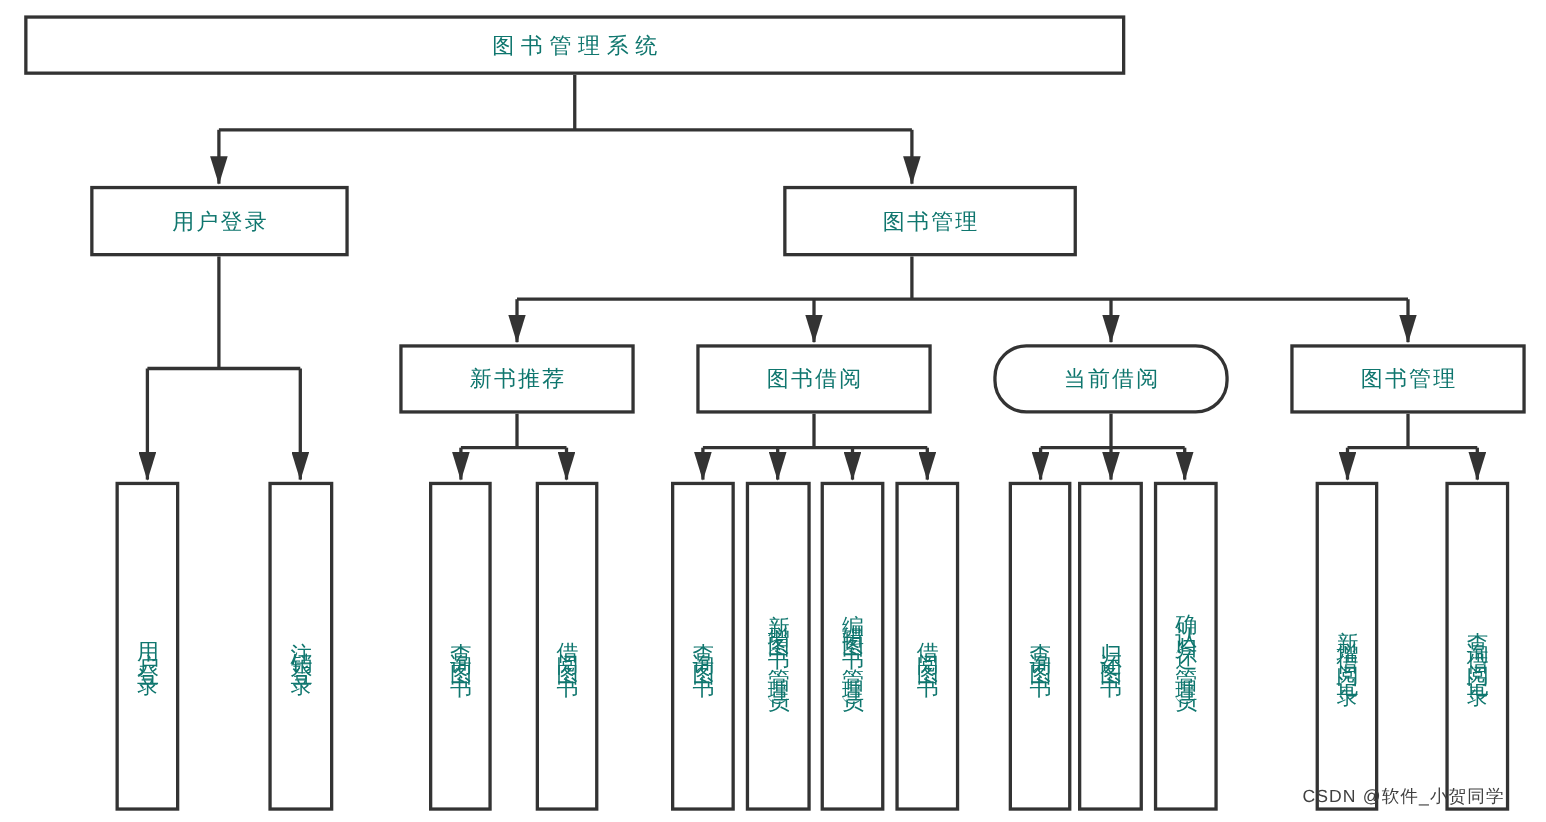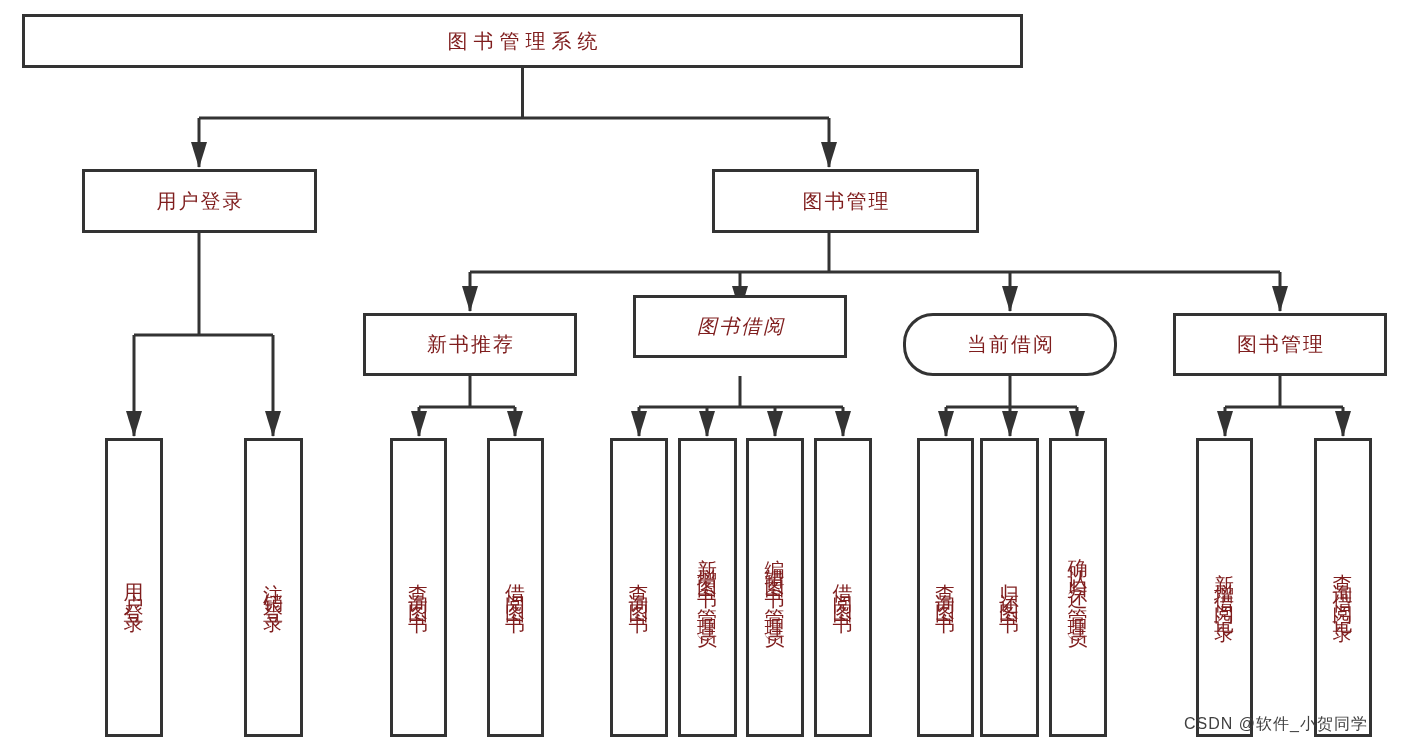--- a/index.html
+++ b/index.html
@@ -23,21 +23,21 @@
     pointer-events: none;
   }
   .node {
     position: absolute;
     box-sizing: border-box;
     border: 3px solid #333333;
     background: #ffffff;
     display: flex;
     align-items: center;
     justify-content: center;
-    color: #7f1d1d;
+    color: #0f766e;
   }
   .h-label {
     font-size: 20px;
     letter-spacing: 2px;
     white-space: nowrap;
     text-indent: 2px;
   }
   .root-label {
     font-size: 20px;
     letter-spacing: 6px;
@@ -125,21 +125,21 @@
   <div class="node" style="left:82px; top:169px; width:235px; height:64px;">
     <span class="h-label">用户登录</span>
   </div>
   <div class="node" style="left:712px; top:169px; width:267px; height:64px;">
     <span class="h-label">图书管理</span>
   </div>
 
   <div class="node" style="left:363px; top:313px; width:214px; height:63px;">
     <span class="h-label">新书推荐</span>
   </div>
-  <div class="node" style="left:633px; top:295px; width:214px; height:63px;font-style:italic;">
+  <div class="node" style="left:633px; top:313px; width:214px; height:63px;">
     <span class="h-label">图书借阅</span>
   </div>
   <div class="node" style="left:903px; top:313px; width:214px; height:63px;border-radius:30px;">
     <span class="h-label">当前借阅</span>
   </div>
   <div class="node" style="left:1173px; top:313px; width:214px; height:63px;">
     <span class="h-label">图书管理</span>
   </div>
 
   <div class="node" style="left:105px; top:438px; width:58px; height:299px;">

